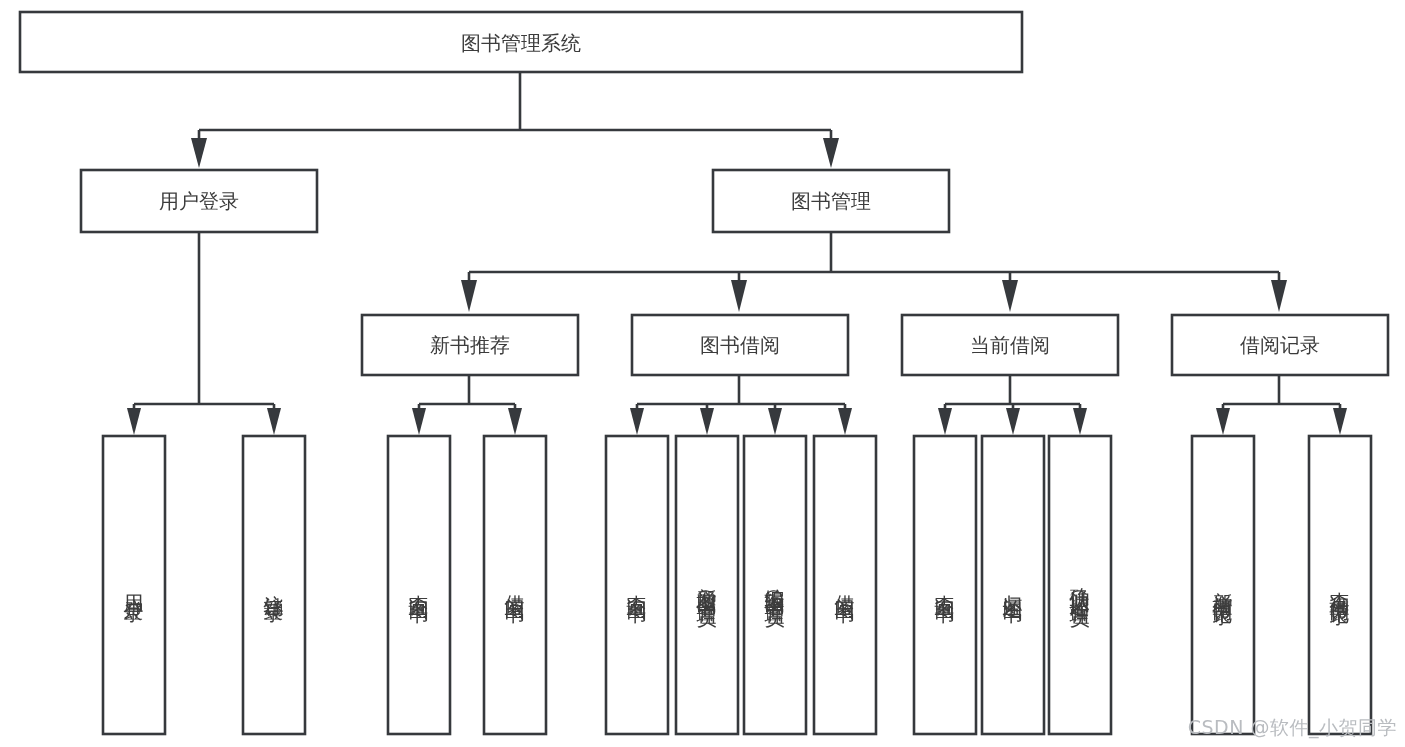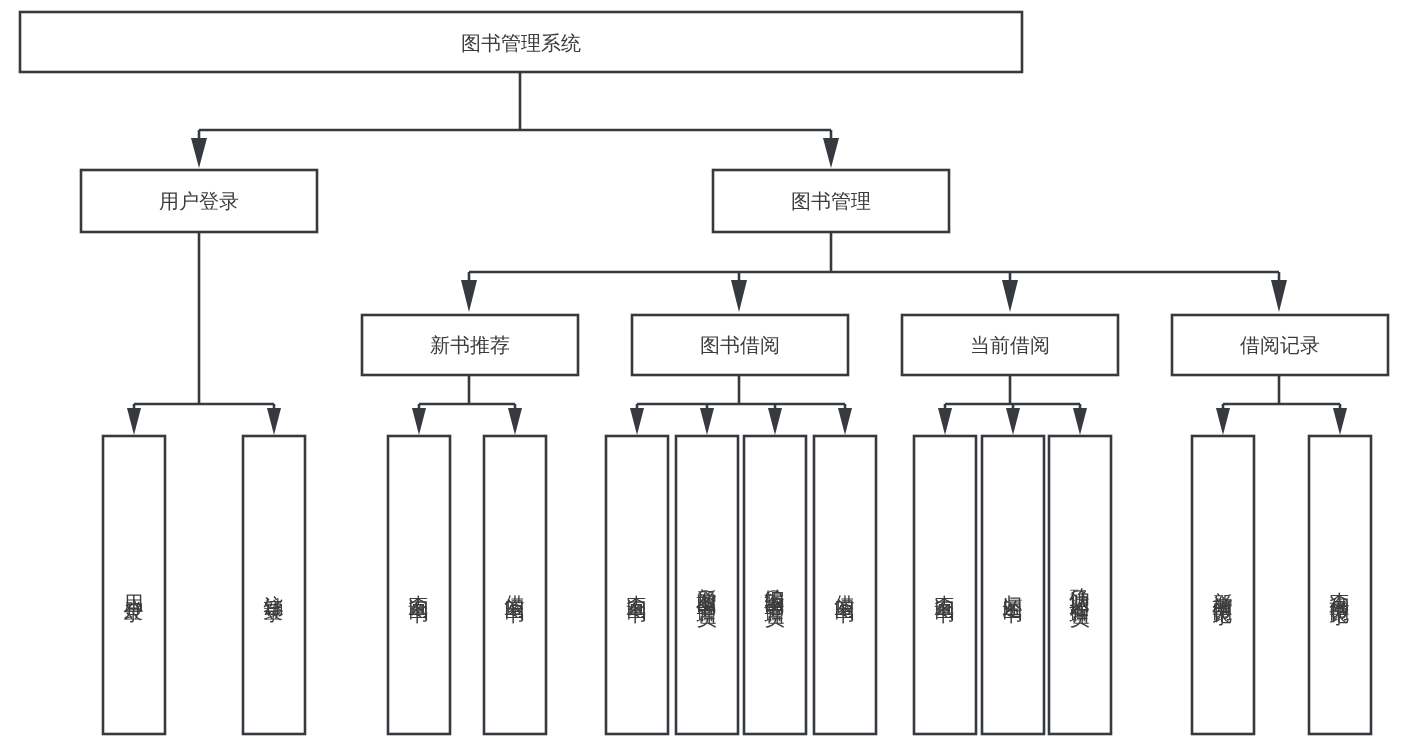--- a/index.html
+++ b/index.html
@@ -229,13 +229,14 @@
   <div class="vlabel" style="left:744px; top:436px; width:62px; height:298px;">编辑图书（管理员）</div>
   <div class="vlabel" style="left:814px; top:436px; width:62px; height:298px;">借阅图书</div>
 
   <div class="vlabel" style="left:914px; top:436px; width:62px; height:298px;">查询图书</div>
   <div class="vlabel" style="left:982px; top:436px; width:62px; height:298px;">归还图书</div>
   <div class="vlabel" style="left:1049px; top:436px; width:62px; height:298px;">确认归还（管理员）</div>
 
   <div class="vlabel" style="left:1192px; top:436px; width:62px; height:298px;">新增借阅记录</div>
   <div class="vlabel" style="left:1309px; top:436px; width:62px; height:298px;">查询借阅记录</div>
 
+  <div class="watermark">CSDN @软件_小贺同学</div>
 </div>
 
 </body></html>

